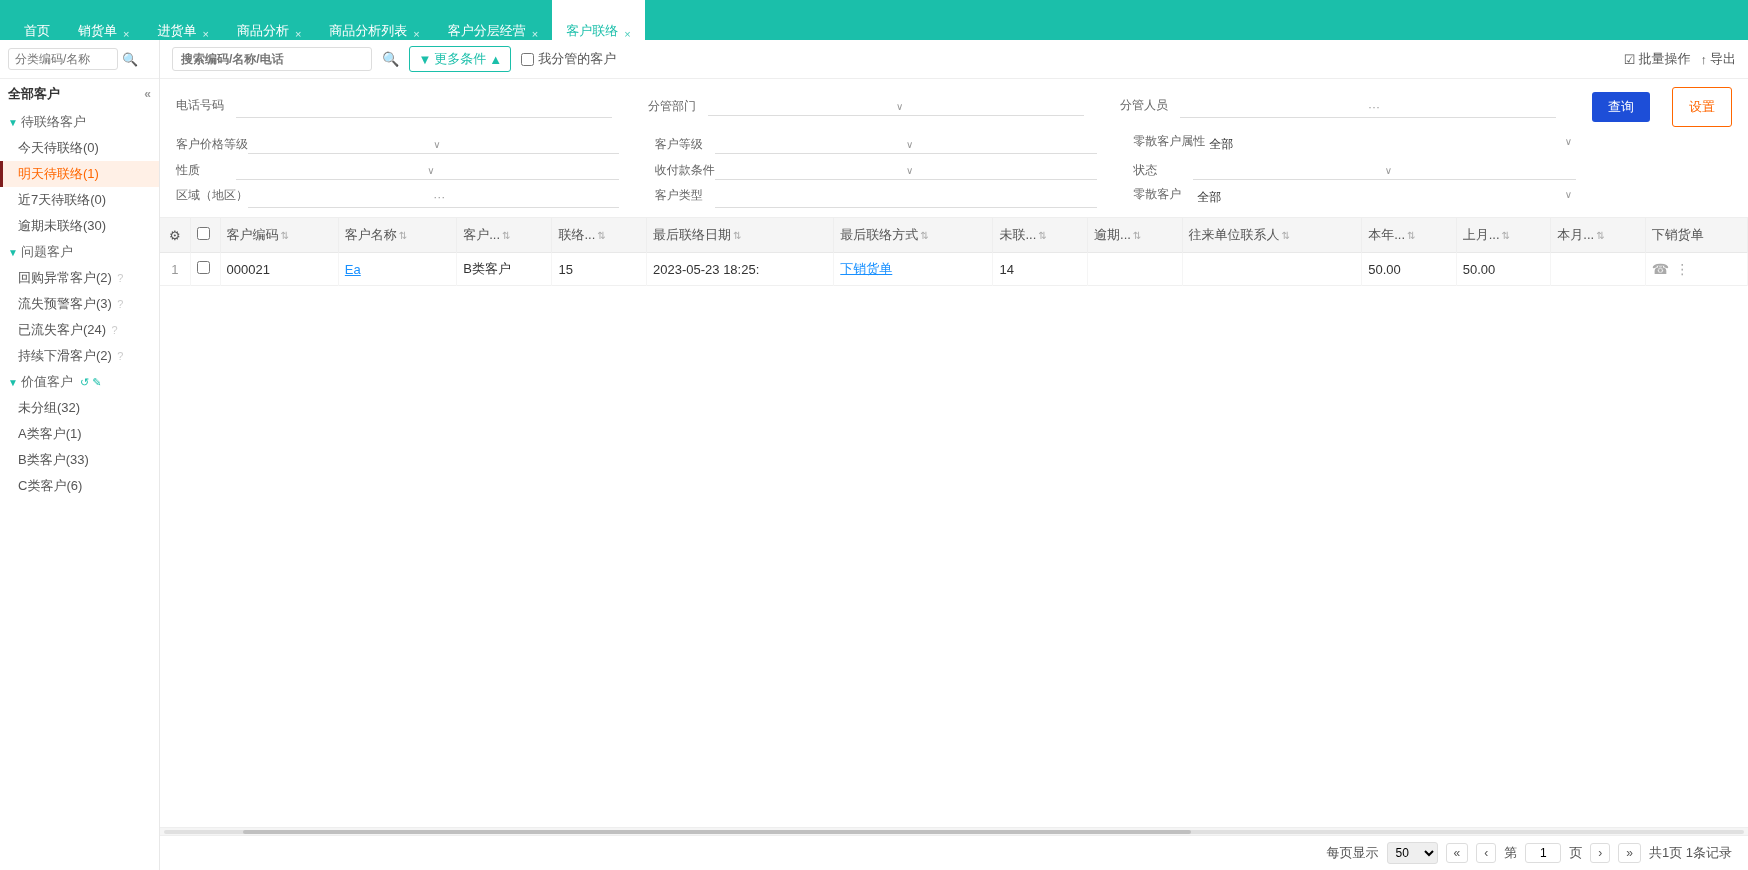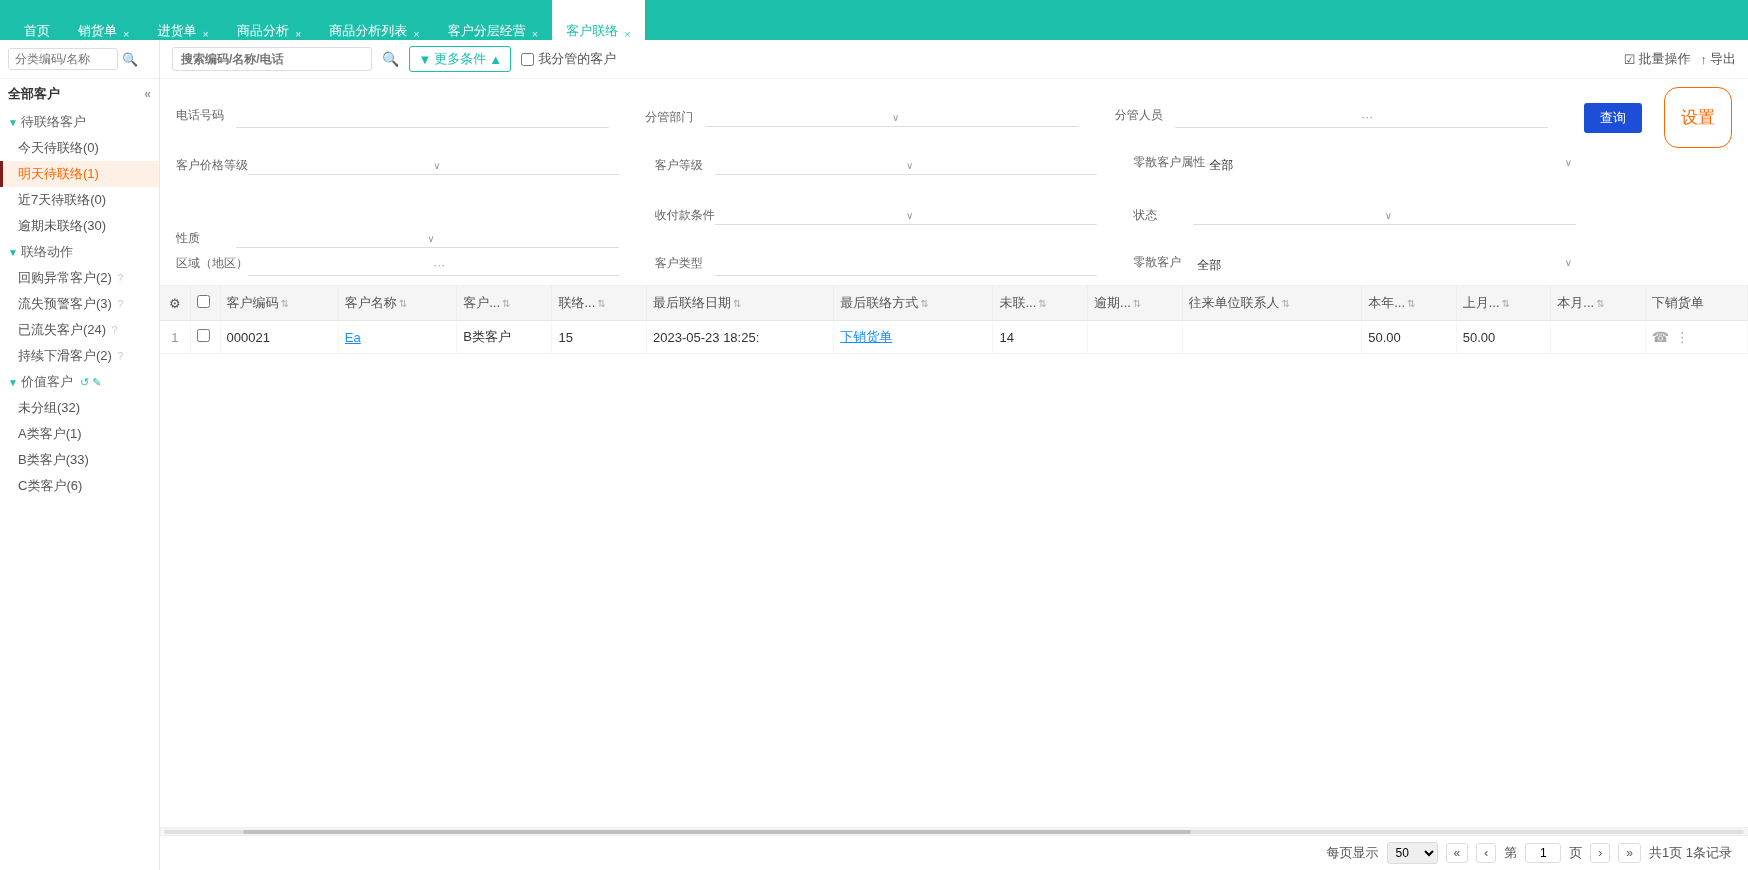--- a/index.html
+++ b/index.html
@@ -220,24 +220,24 @@
       border: none;
       padding: 6px 16px;
       border-radius: 3px;
       cursor: pointer;
       font-size: 13px;
     }
     .filter-reset-btn {
       background: #fff;
       color: #f60;
       border: 1px solid #f60;
-      padding: 18px 16px;
-      border-radius: 14px;
-      cursor: pointer;
-      font-size: 17px;
+      padding: 10px 16px;
+      border-radius: 3px;
+      cursor: pointer;
+      font-size: 13px;
     }
 
     
     .table-container {
       flex: 1;
       overflow: auto;
       background: #fff;
       margin: 0;
     }
     table {
@@ -401,21 +401,21 @@
     </div>
     <div class="sidebar-item">
       <span>近7天待联络(0)</span>
     </div>
     <div class="sidebar-item">
       <span>逾期未联络(30)</span>
     </div>
 
     <div class="sidebar-group-title">
       <span class="triangle">▼</span>
-      <span>联络动作</span>
+      <span>问题客户</span>
     </div>
     <div class="sidebar-item">
       <span>回购异常客户(2)</span>
       <span class="help-icon">?</span>
     </div>
     <div class="sidebar-item">
       <span>流失预警客户(3)</span>
       <span class="help-icon">?</span>
     </div>
     <div class="sidebar-item">
@@ -524,21 +524,21 @@
           <span style="flex:1;font-size:12px;color:#333;padding:3px 4px;">全部</span>
           <div class="filter-dropdown" style="flex:0;border-bottom:none;">
             <span class="chevron">∨</span>
           </div>
         </div>
         <div style="width:20px;"></div>
         <div style="width:120px;"></div>
       </div>
 
       <div class="filter-row">
-        <div class="filter-field" style="flex:2;margin-top:47px;">
+        <div class="filter-field" style="flex:2;">
           <label>性质</label>
           <div class="filter-dropdown">
             <span></span>
             <span class="chevron">∨</span>
           </div>
         </div>
         <div style="width:20px;"></div>
         <div class="filter-field" style="flex:2;">
           <label>收付款条件</label>
           <div class="filter-dropdown">

